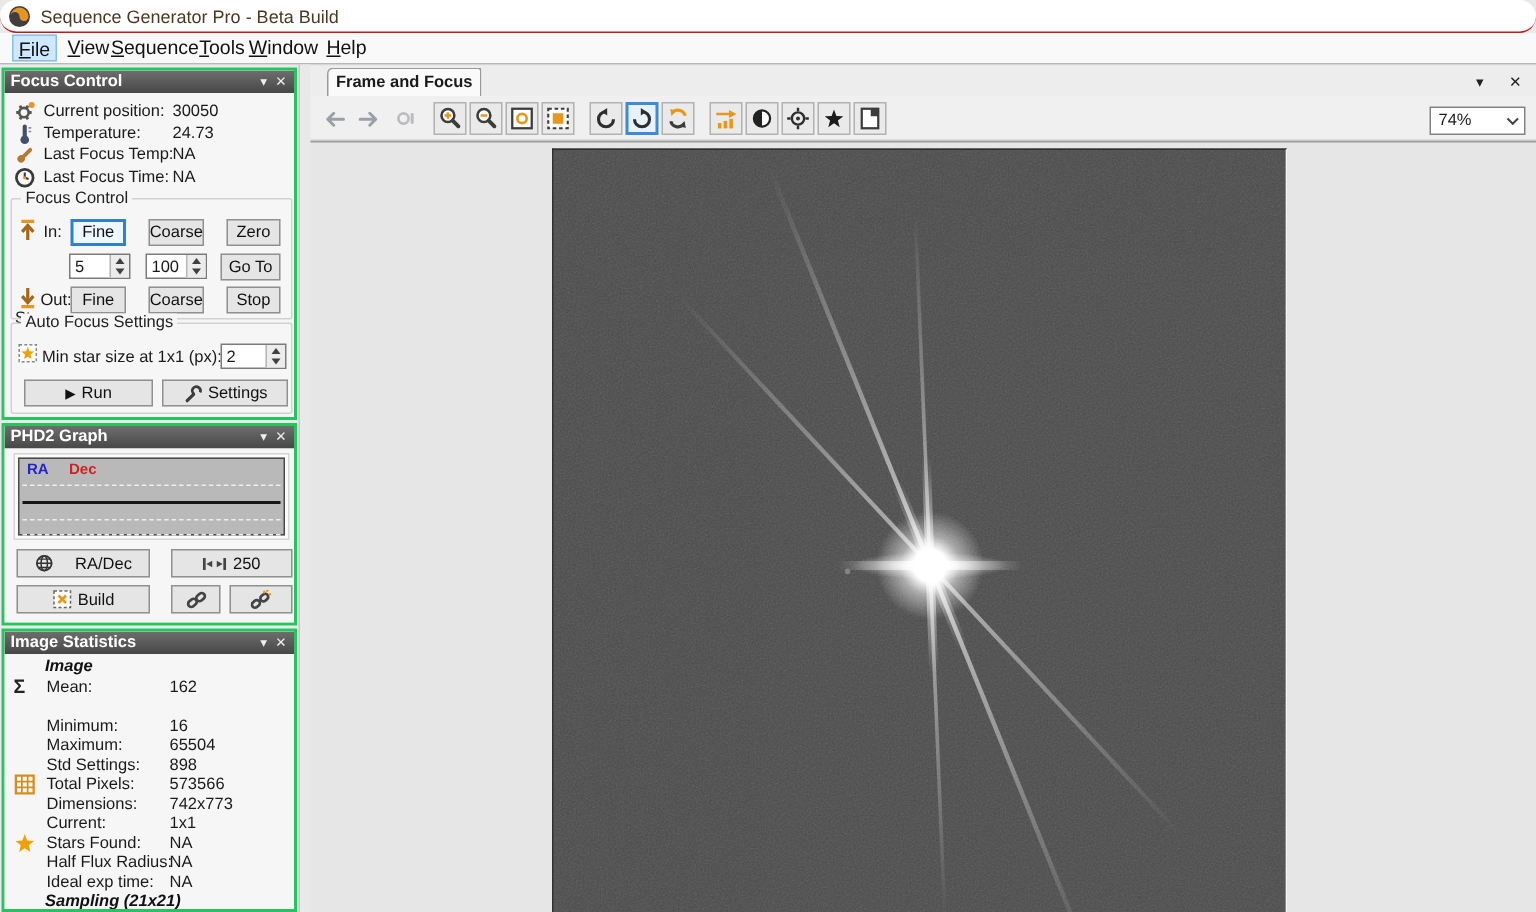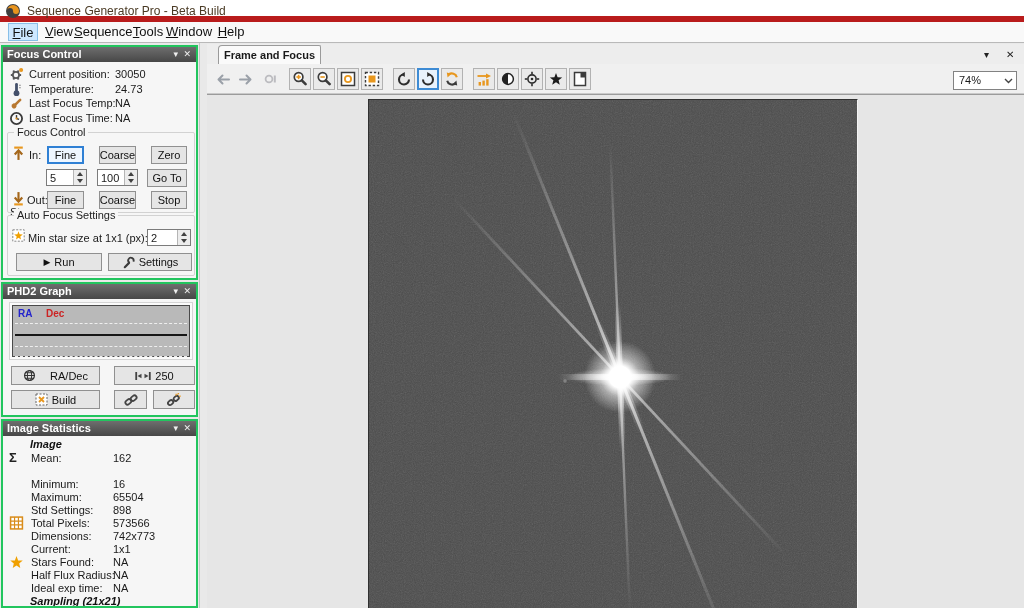--- a/index.html
+++ b/index.html
@@ -1,21 +1,21 @@
 <!DOCTYPE html>
 <html><head>
 <meta charset="utf-8">
 <style>
   * { box-sizing: border-box; margin: 0; padding: 0; }
   html,body { width:1024px; height:608px; }
   body { font-family:"Liberation Sans", sans-serif; font-size:11px; color:#1a1a1a; background:#e9e9e9; overflow:hidden; }
   #app { position:relative; width:1024px; height:608px; background:#e9e9e9; }
 
   
-  .titlebar { position:absolute; left:0; top:0; width:1024px; height:22px; background:#ffffff; border-bottom:6px solid #b91c1c; }
+  .titlebar { position:absolute; left:0; top:0; width:1024px; height:22px; background:#ffffff; border-bottom:1px solid #b91c1c;border-radius:11px; }
   .titlebar .logo { position:absolute; left:5px; top:3px; width:16px; height:16px; }
   .titlebar .title { position:absolute; left:27px; top:0; line-height:22px; font-size:12px; color:#4a3a24; }
 
   
   .menubar { position:absolute; left:0; top:22px; width:1024px; height:21px; background:#f9f9f9; border-bottom:1px solid #b9b9b9; }
   .menu-item { position:absolute; top:1px; height:18px; line-height:18px; text-align:center; font-size:13px; color:#111; cursor:default; }
   .menu-item.active { background:#cde8ff; border:1px solid #88bfe8; }
 
   
   .panel { position:absolute; left:1px; width:197px; border:2px solid #22c55e; background:#f6f6f6; overflow:hidden; }

